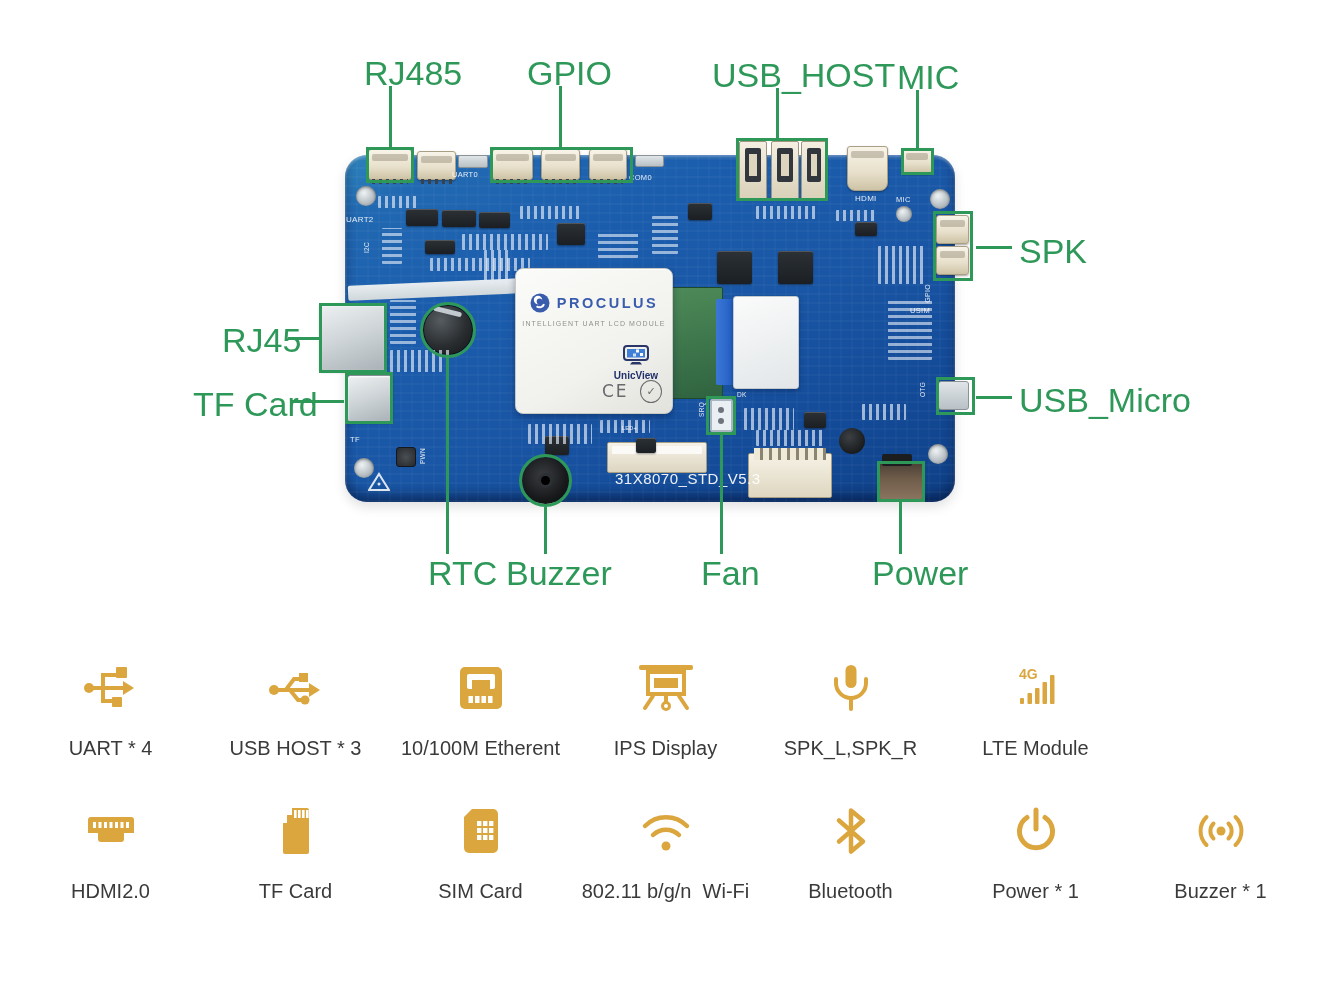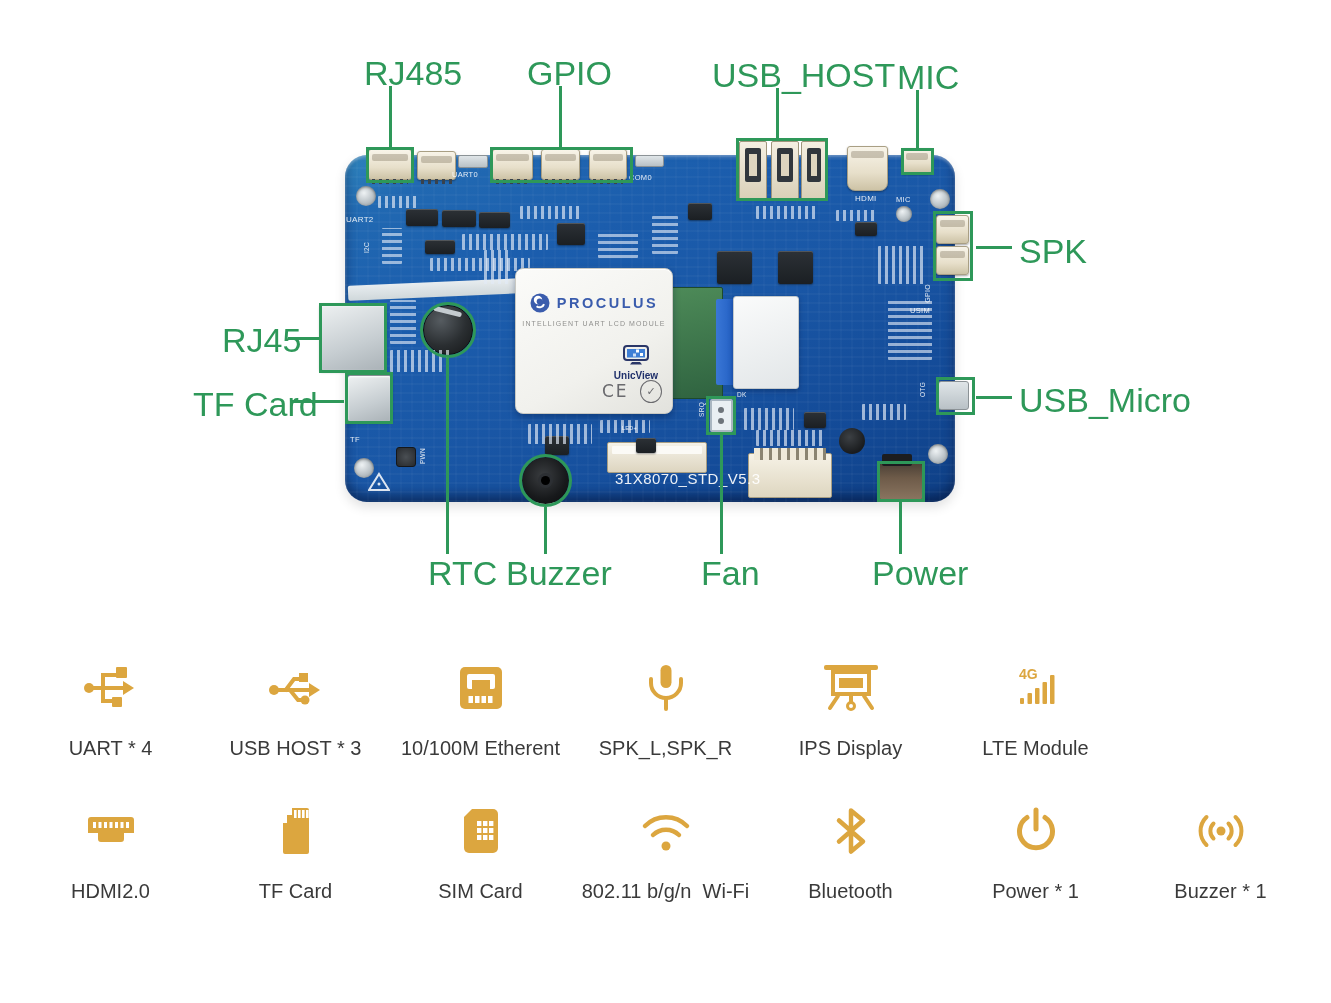--- a/index.html
+++ b/index.html
@@ -345,47 +345,47 @@
                 <rect x="35" y="32" width="4.5" height="7"></rect>
               </g>
             </svg>
         </div>
         <div class="feat-label">10/100M Etherent</div>
       </div>
 
       <div class="feat">
         <div class="feat-icon">
           <svg class="fi" viewBox="0 0 56 48">
+              <g fill="#DCA63F">
+                <rect x="1" y="1" width="54" height="5" rx="2"></rect>
+                <path fill-rule="evenodd" d="M8 6 h40 v26 H8 Z M12 10 h32 v18 H12 Z"></path>
+                <rect x="16" y="14" width="24" height="10"></rect>
+              </g>
+              <g stroke="#DCA63F" stroke-width="4" stroke-linecap="round" fill="none">
+                <path d="M15 32 L7 44"></path>
+                <path d="M41 32 L49 44"></path>
+                <path d="M28 32 v6"></path>
+              </g>
+              <circle cx="28" cy="42" r="3.5" fill="none" stroke="#DCA63F" stroke-width="3"></circle>
+            </svg>
+        </div>
+        <div class="feat-label">IPS Display</div>
+      </div>
+
+      <div class="feat">
+        <div class="feat-icon">
+          <svg class="fi" viewBox="0 0 56 48">
               <rect x="22.5" y="1" width="11" height="23" rx="5.5" fill="#DCA63F"></rect>
               <g stroke="#DCA63F" stroke-width="4" fill="none" stroke-linecap="round">
                 <path d="M13 15 v4 a15 15 0 0 0 30 0 v-4"></path>
                 <path d="M28 34 v11"></path>
               </g>
             </svg>
         </div>
         <div class="feat-label">SPK_L,SPK_R</div>
-      </div>
-
-      <div class="feat">
-        <div class="feat-icon">
-          <svg class="fi" viewBox="0 0 56 48">
-              <g fill="#DCA63F">
-                <rect x="1" y="1" width="54" height="5" rx="2"></rect>
-                <path fill-rule="evenodd" d="M8 6 h40 v26 H8 Z M12 10 h32 v18 H12 Z"></path>
-                <rect x="16" y="14" width="24" height="10"></rect>
-              </g>
-              <g stroke="#DCA63F" stroke-width="4" stroke-linecap="round" fill="none">
-                <path d="M15 32 L7 44"></path>
-                <path d="M41 32 L49 44"></path>
-                <path d="M28 32 v6"></path>
-              </g>
-              <circle cx="28" cy="42" r="3.5" fill="none" stroke="#DCA63F" stroke-width="3"></circle>
-            </svg>
-        </div>
-        <div class="feat-label">IPS Display</div>
       </div>
 
       <div class="feat">
         <div class="feat-icon">
           <svg class="fi" viewBox="0 0 56 48">
               <text x="11" y="15" font-size="14" font-weight="bold" fill="#DCA63F" font-family="Liberation Sans, sans-serif">4G</text>
               <g fill="#DCA63F">
                 <rect x="12" y="34" width="4" height="6" rx="1"></rect>
                 <rect x="19.5" y="29" width="4.5" height="11" rx="1"></rect>
                 <rect x="27" y="24" width="4.5" height="16" rx="1"></rect>

